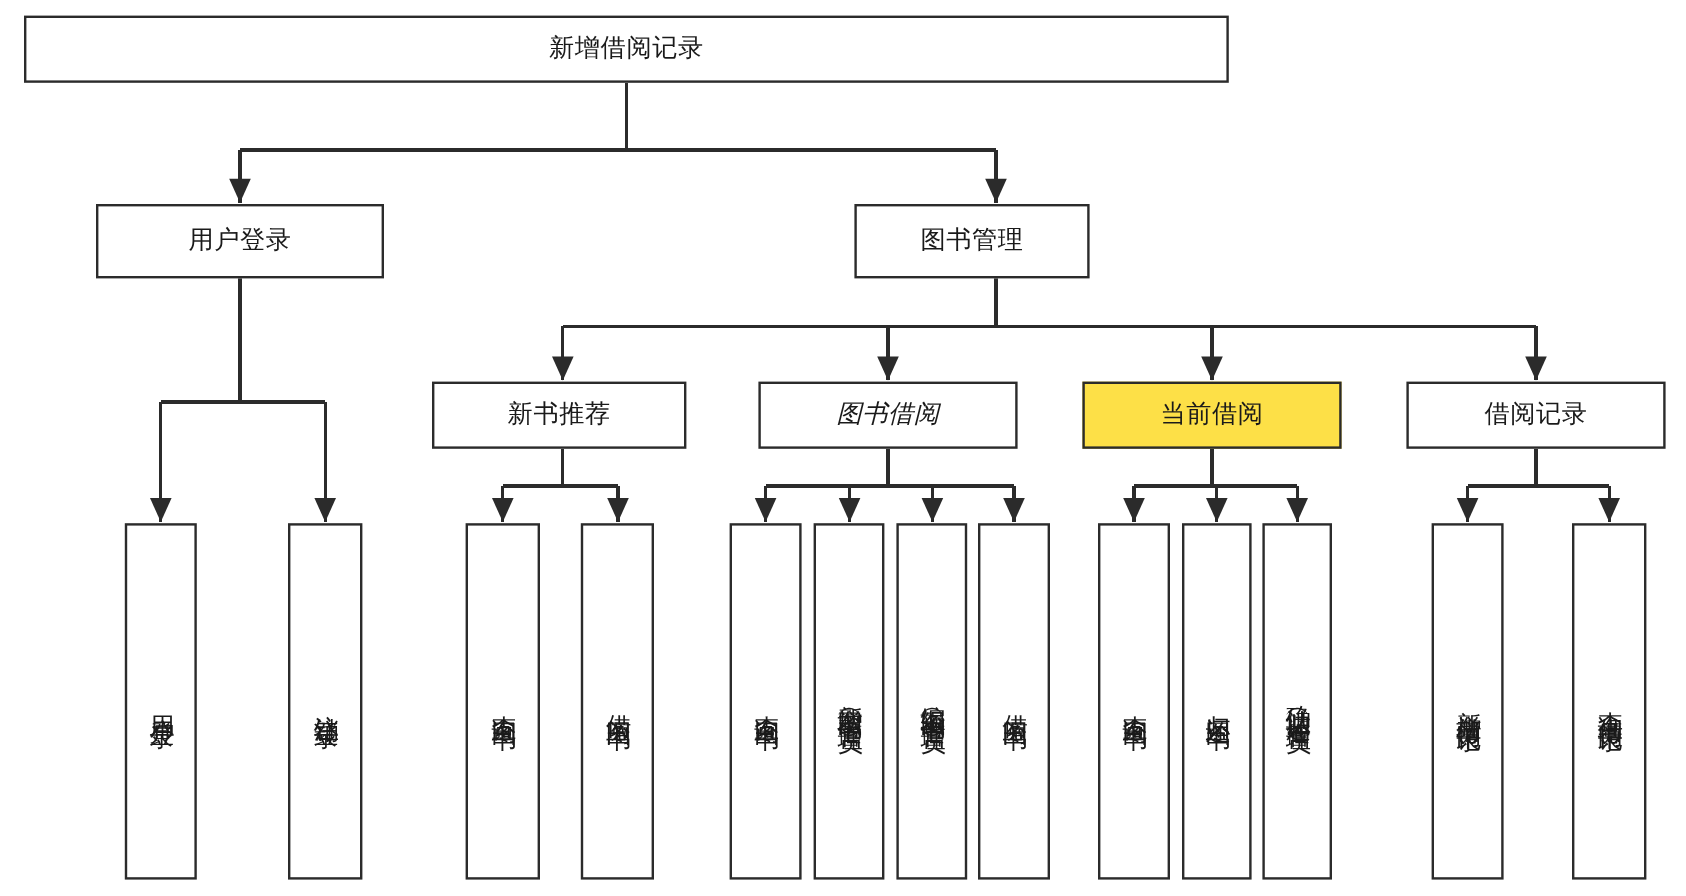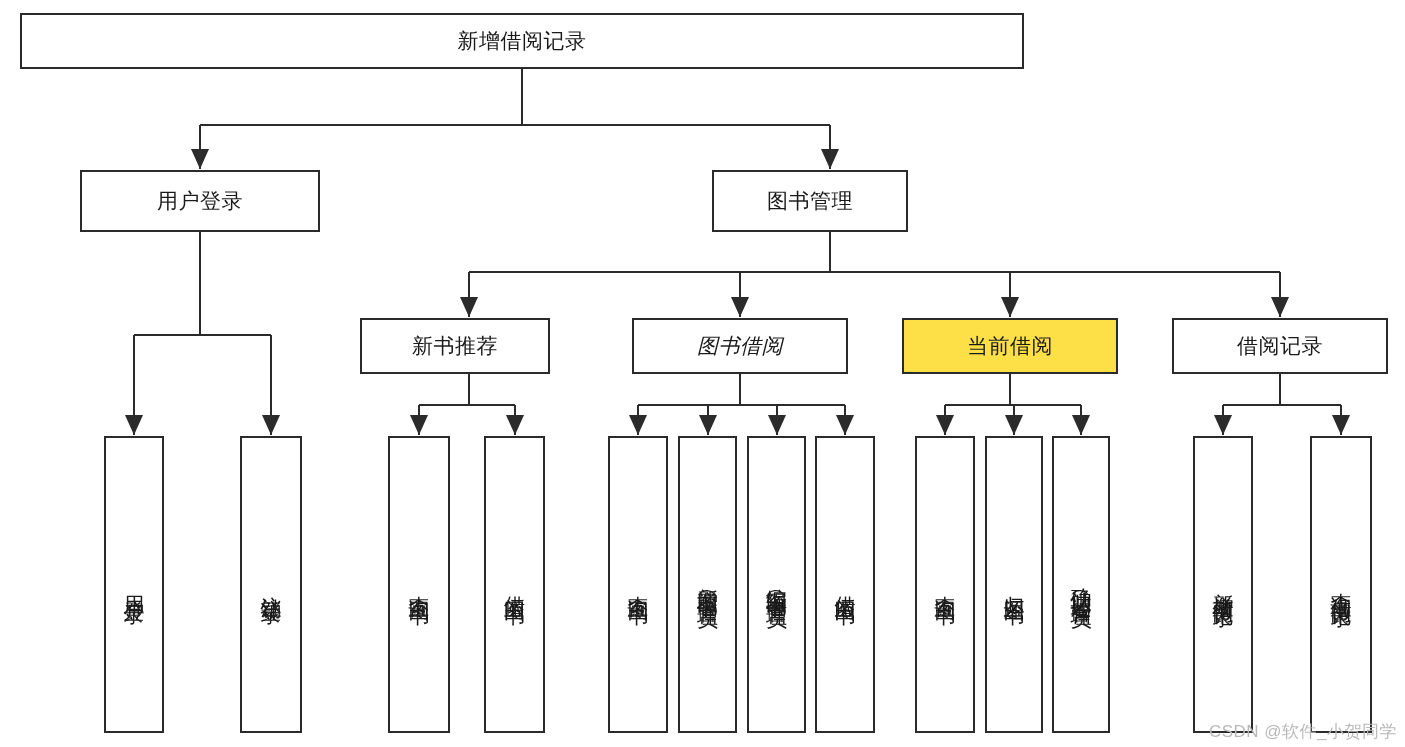--- a/index.html
+++ b/index.html
@@ -132,21 +132,21 @@
   <div id="node-layer">
       <div class="node horiz" style="left: 20px; top: 13px; width: 1004px; height: 56px; border-color: rgb(43, 43, 43); background: rgb(255, 255, 255);">
         <span class="node-label" style="color: rgb(26, 26, 26);">新增借阅记录</span>
       </div>
       <div class="node horiz" style="left: 80px; top: 170px; width: 240px; height: 62px; border-color: rgb(43, 43, 43); background: rgb(255, 255, 255);">
         <span class="node-label" style="color: rgb(26, 26, 26);">用户登录</span>
       </div>
       <div class="node horiz" style="left: 712px; top: 170px; width: 196px; height: 62px; border-color: rgb(43, 43, 43); background: rgb(255, 255, 255);">
         <span class="node-label" style="color: rgb(26, 26, 26);">图书管理</span>
       </div>
-      <div class="node horiz" style="left: 360px; top: 318px; width: 190px; height: 56px; border-color: rgb(43, 43, 43); background: rgb(255, 255, 255);">
+      <div class="node horiz" style="left: 360px; top: 318px; width: 212px; height: 56px; border-color: rgb(43, 43, 43); background: rgb(255, 255, 255);">
         <span class="node-label" style="color: rgb(26, 26, 26);">新书推荐</span>
       </div>
       <div class="node horiz" style="left: 632px; top: 318px; width: 216px; height: 56px; border-color: rgb(43, 43, 43); background: rgb(255, 255, 255);">
         <span class="node-label" style="color: rgb(26, 26, 26); font-style: italic;">图书借阅</span>
       </div>
       <div class="node horiz" style="left: 902px; top: 318px; width: 216px; height: 56px; border-color: rgb(43, 43, 43); background: #fde047;">
         <span class="node-label" style="color: rgb(26, 26, 26);">当前借阅</span>
       </div>
       <div class="node horiz" style="left: 1172px; top: 318px; width: 216px; height: 56px; border-color: rgb(43, 43, 43); background: rgb(255, 255, 255);">
         <span class="node-label" style="color: rgb(26, 26, 26);">借阅记录</span>
@@ -185,14 +185,13 @@
         <span class="node-label" style="color: rgb(26, 26, 26);">确认归还（管理员）</span>
       </div>
       <div class="node vert" style="left: 1193px; top: 436px; width: 60px; height: 297px; border-color: rgb(43, 43, 43); background: rgb(255, 255, 255);">
         <span class="node-label" style="color: rgb(26, 26, 26);">新增借阅记录</span>
       </div>
       <div class="node vert" style="left: 1310px; top: 436px; width: 62px; height: 297px; border-color: rgb(43, 43, 43); background: rgb(255, 255, 255);">
         <span class="node-label" style="color: rgb(26, 26, 26);">查询借阅记录</span>
       </div>
     </div>
 
-  <div class="watermark">CSDN @软件_小贺同学</div>
 </div>
 
 </body></html>

